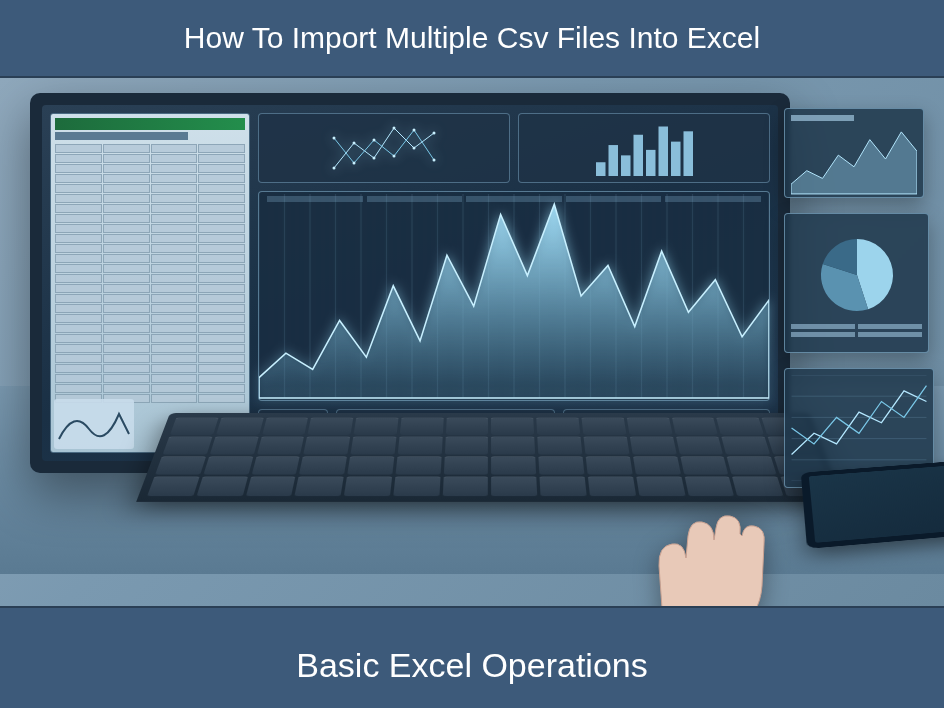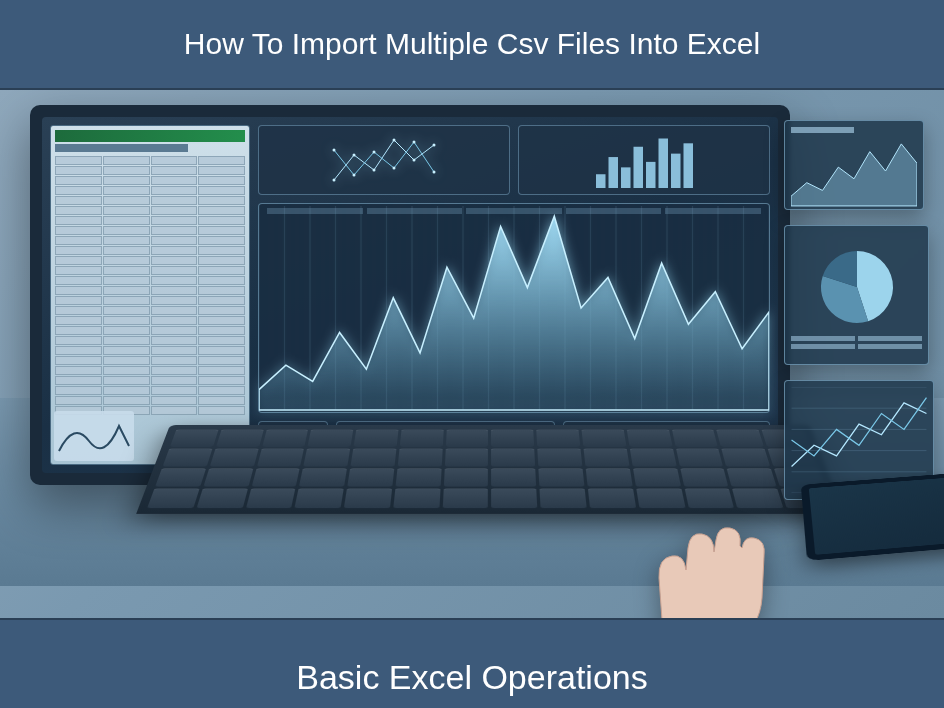--- a/index.html
+++ b/index.html
@@ -1,18 +1,18 @@
 <!DOCTYPE html>
 <html><head>
 <meta charset="utf-8">
 <style>
   * { margin: 0; padding: 0; box-sizing: border-box; }
   body { width: 944px; height: 708px; font-family: 'Segoe UI', Arial, sans-serif; background: #3d5a7a; overflow: hidden; }
   .banner { background: #3d5a7a; color: #fff; display: flex; align-items: center; justify-content: center; }
-  .top-banner { height: 90px; font-size: 30px; font-weight: 500; border-bottom: 2px solid #2a3f55; }
+  .top-banner { height: 78px; font-size: 30px; font-weight: 500; border-bottom: 2px solid #2a3f55; }
   .bottom-banner { height: 116px; font-size: 34px; font-weight: 500; border-top: 2px solid #2a3f55; }
   .scene { height: 528px; background: linear-gradient(135deg,#8fa8bc 0%,#7a99b0 40%,#6b8aa0 100%); position: relative; overflow: hidden; }
 
   
   .desk { position: absolute; bottom: 0; left: 0; right: 0; height: 220px; background: linear-gradient(180deg,#7a99b0 0%,#5a7a92 100%); transform: perspective(900px) rotateX(45deg); transform-origin: top; }
 
   
   .laptop { position: absolute; left: 30px; top: 15px; width: 760px; height: 440px; }
   .screen-frame { width: 760px; height: 380px; background: #1a2a3a; border-radius: 10px; padding: 12px; box-shadow: 0 20px 50px rgba(0,0,0,.4); }
   .screen { width: 100%; height: 100%; background: linear-gradient(160deg,#2a4055 0%,#1a3045 50%,#203850 100%); border-radius: 4px; position: relative; overflow: hidden; display: flex; }

